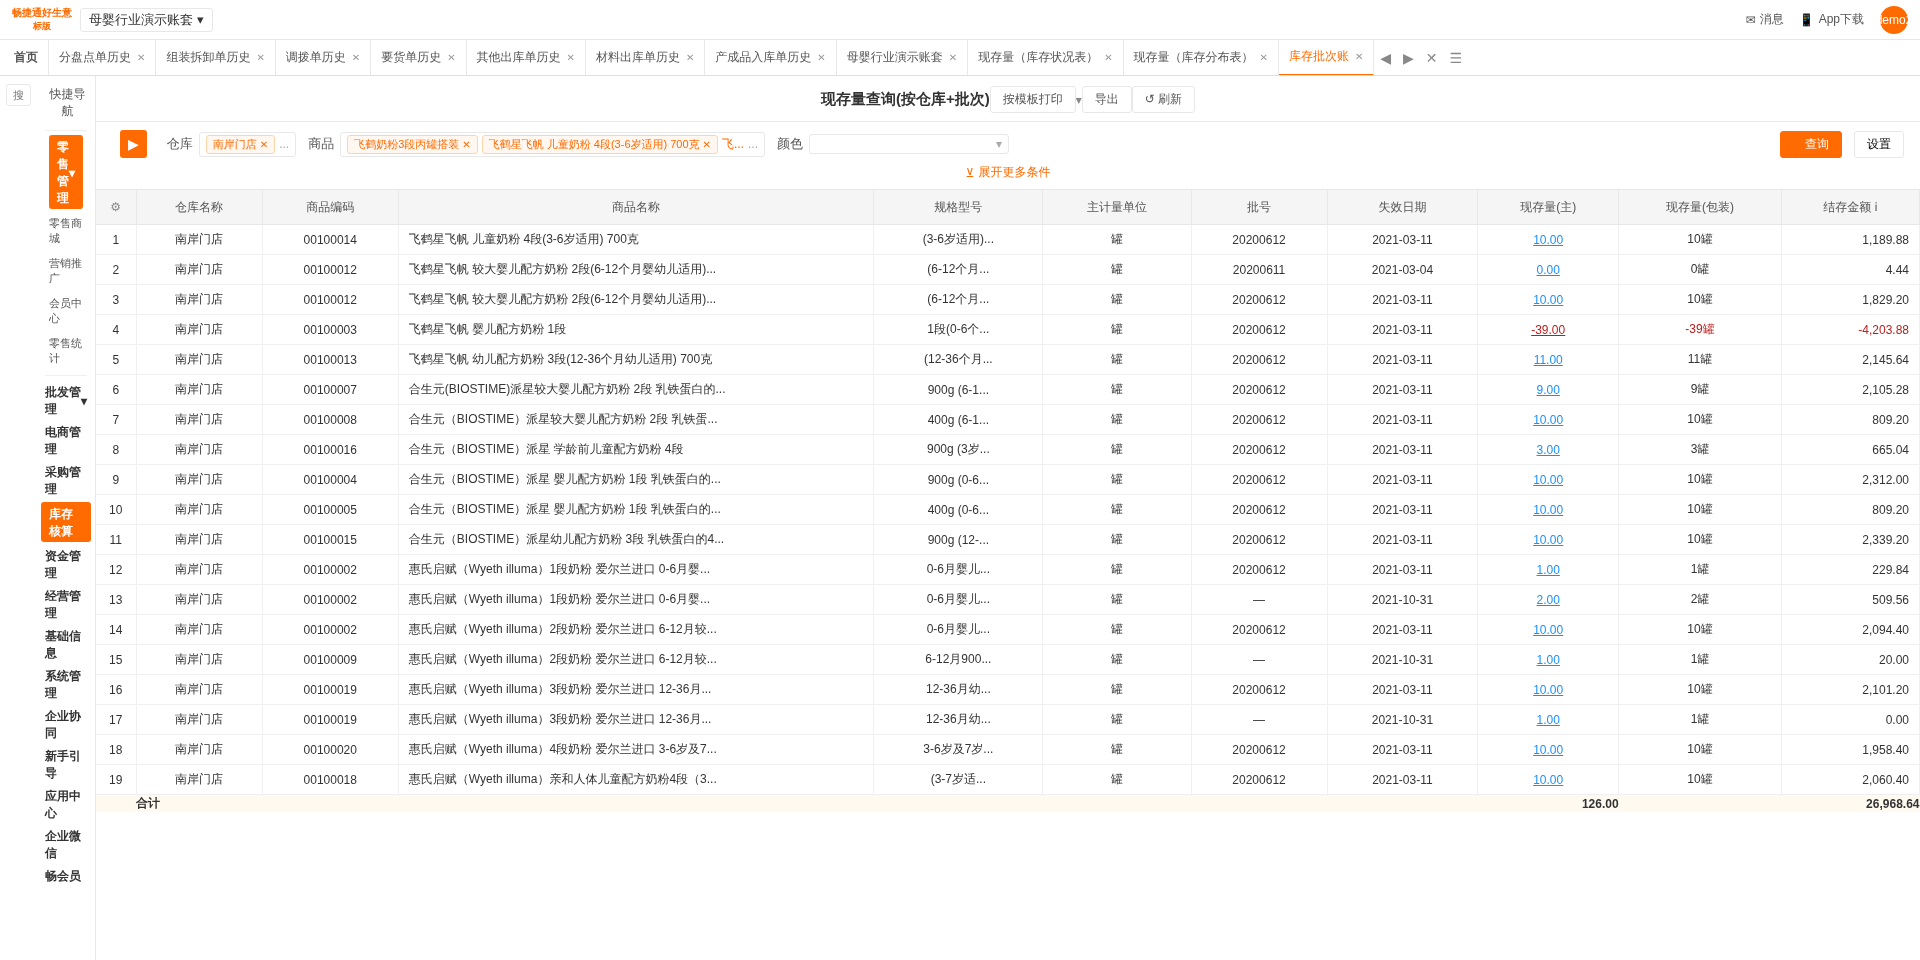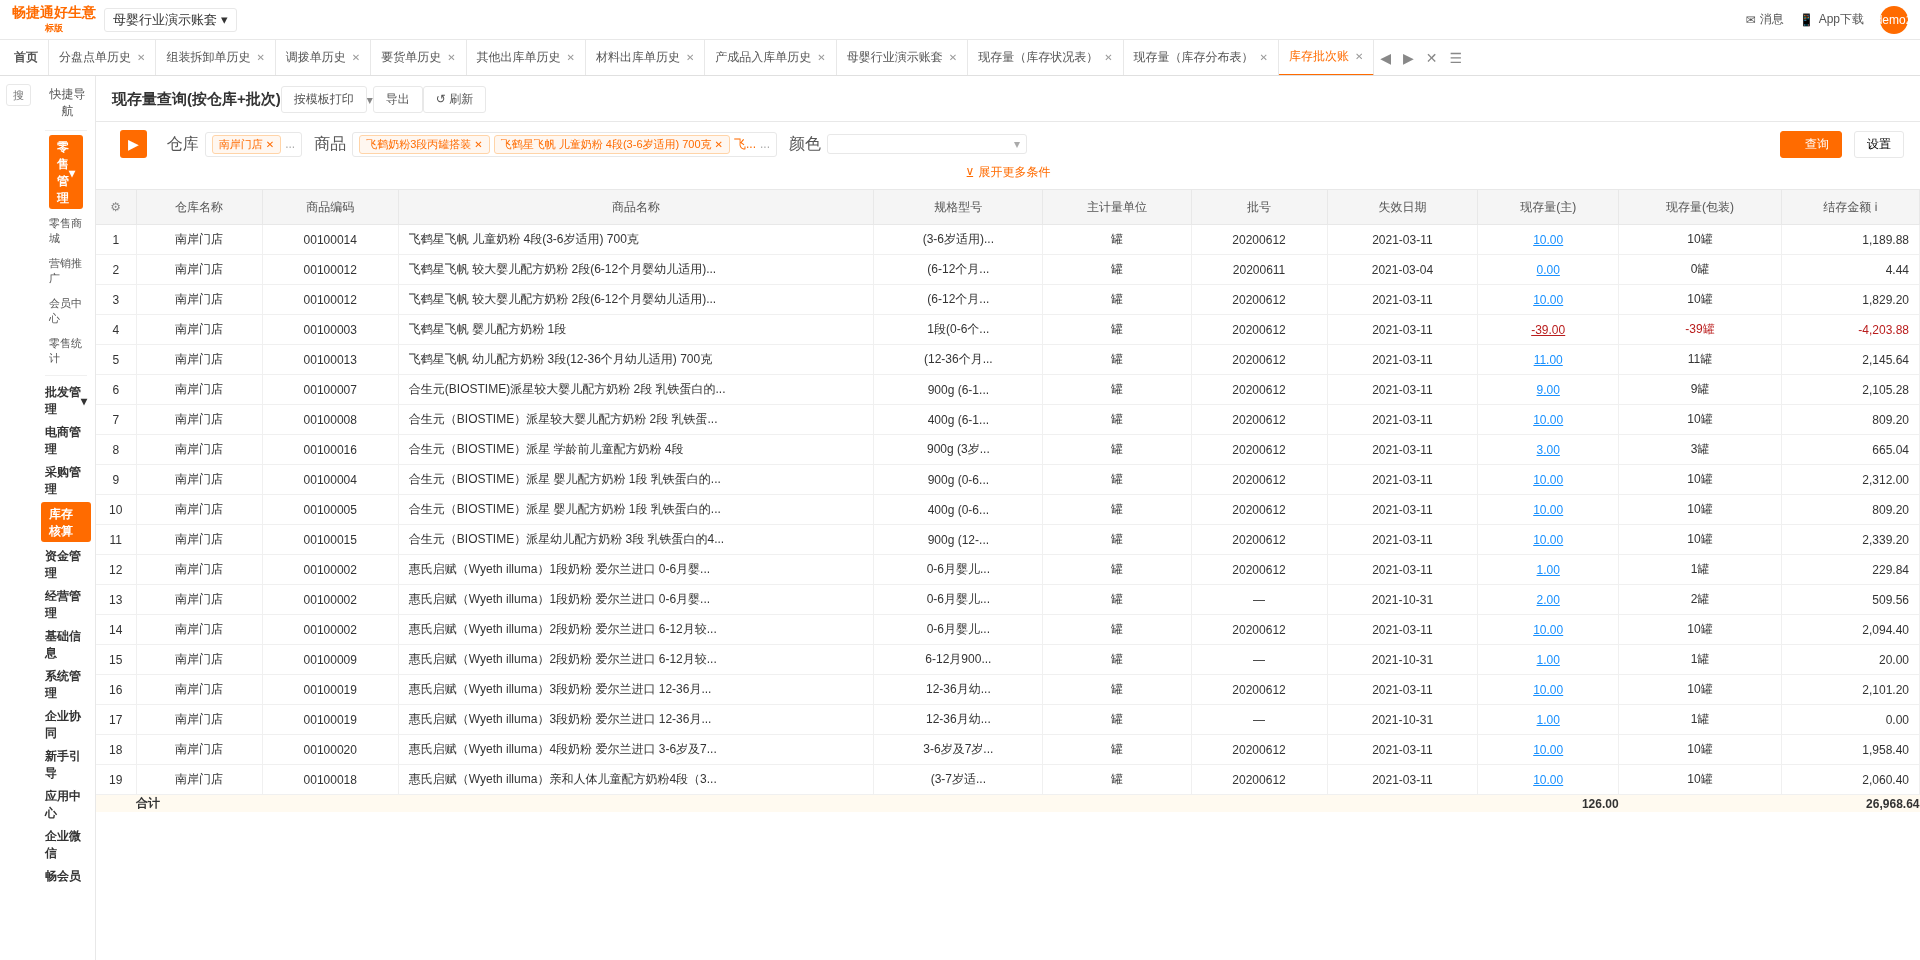--- a/index.html
+++ b/index.html
@@ -5,21 +5,21 @@
     * { box-sizing: border-box; margin: 0; padding: 0; }
     body { font-family: "Microsoft YaHei", Arial, sans-serif; font-size: 12px; background: #f0f2f5; color: #333; }
 
     
     .top-bar {
       display: flex; align-items: center; background: #fff; height: 40px;
       padding: 0 12px; border-bottom: 1px solid #e8e8e8; justify-content: space-between;
     }
     .top-bar-left { display: flex; align-items: center; gap: 8px; }
     .top-bar-logo { color: #ff6b00; font-weight: bold; font-size: 13px; display: flex; flex-direction: column; align-items: center; }
-    .top-bar-logo span:first-child { font-size: 14px; }
+    .top-bar-logo span:first-child { font-size: 10px; }
     .top-bar-logo span:last-child { font-size: 9px; color: #ff6b00; }
     .top-bar-dropdown { display: flex; align-items: center; gap: 4px; font-size: 13px; cursor: pointer; border: 1px solid #e8e8e8; padding: 2px 8px; border-radius: 3px; }
     .top-bar-right { display: flex; align-items: center; gap: 16px; font-size: 12px; }
     .top-bar-right-item { display: flex; align-items: center; gap: 4px; cursor: pointer; color: #555; }
     .avatar { width: 28px; height: 28px; border-radius: 50%; background: #ff6b00; color: #fff; display: flex; align-items: center; justify-content: center; font-size: 12px; }
 
     
     .tab-bar {
       display: flex; align-items: center; background: #fff; height: 36px;
       padding: 0 4px; border-bottom: 1px solid #e0e0e0; overflow: hidden;
@@ -60,35 +60,35 @@
       padding: 5px 12px; cursor: pointer; font-size: 11px; color: #555;
       text-align: left;
     }
 
     
     .content-area { flex: 1; overflow: hidden; display: flex; flex-direction: column; }
 
     
     .page-header {
       background: #fff; padding: 10px 16px 8px; border-bottom: 1px solid #e8e8e8;
-      display: flex; align-items: center; justify-content: flex-start;
+      display: flex; align-items: center; justify-content: center;
     }
     .page-title { font-size: 15px; font-weight: bold; color: #333; }
     .page-actions { display: flex; align-items: center; }
     .btn { padding: 4px 12px; border-radius: 3px; cursor: pointer; font-size: 12px; border: 1px solid #e8e8e8; background: #fff; }
     .btn-primary { background: #ff6b00; color: #fff; border: 1px solid #ff6b00; padding-left: 24px; }
     .btn-outline { color: #555; }
 
     
     .filter-area {
       background: #fff; padding: 8px 16px; border-bottom: 1px solid #e8e8e8;
     }
     .filter-row { display: flex; align-items: center; gap: 12px; flex-wrap: wrap; }
     .filter-item { display: flex; align-items: center; gap: 6px; }
-    .filter-label { color: #555; white-space: nowrap; font-size: 16px; }
+    .filter-label { color: #555; white-space: nowrap; font-size: 13px; }
     .filter-tag-container {
       display: flex; align-items: center; gap: 4px; border: 1px solid #e8e8e8;
       border-radius: 3px; padding: 2px 6px; min-width: 80px; background: #fff;
     }
     .filter-tag { background: #fff7f0; color: #ff6b00; border: 1px solid #ffd4a8; border-radius: 3px; padding: 1px 6px; font-size: 11px; display: flex; align-items: center; gap: 3px; }
     .filter-tag-close { cursor: pointer; color: #ff6b00; font-size: 10px; }
     .expand-btn {
       display: flex; align-items: center; gap: 4px; color: #ff6b00; cursor: pointer;
       font-size: 12px; margin: 6px auto 0; width: fit-content;
     }

